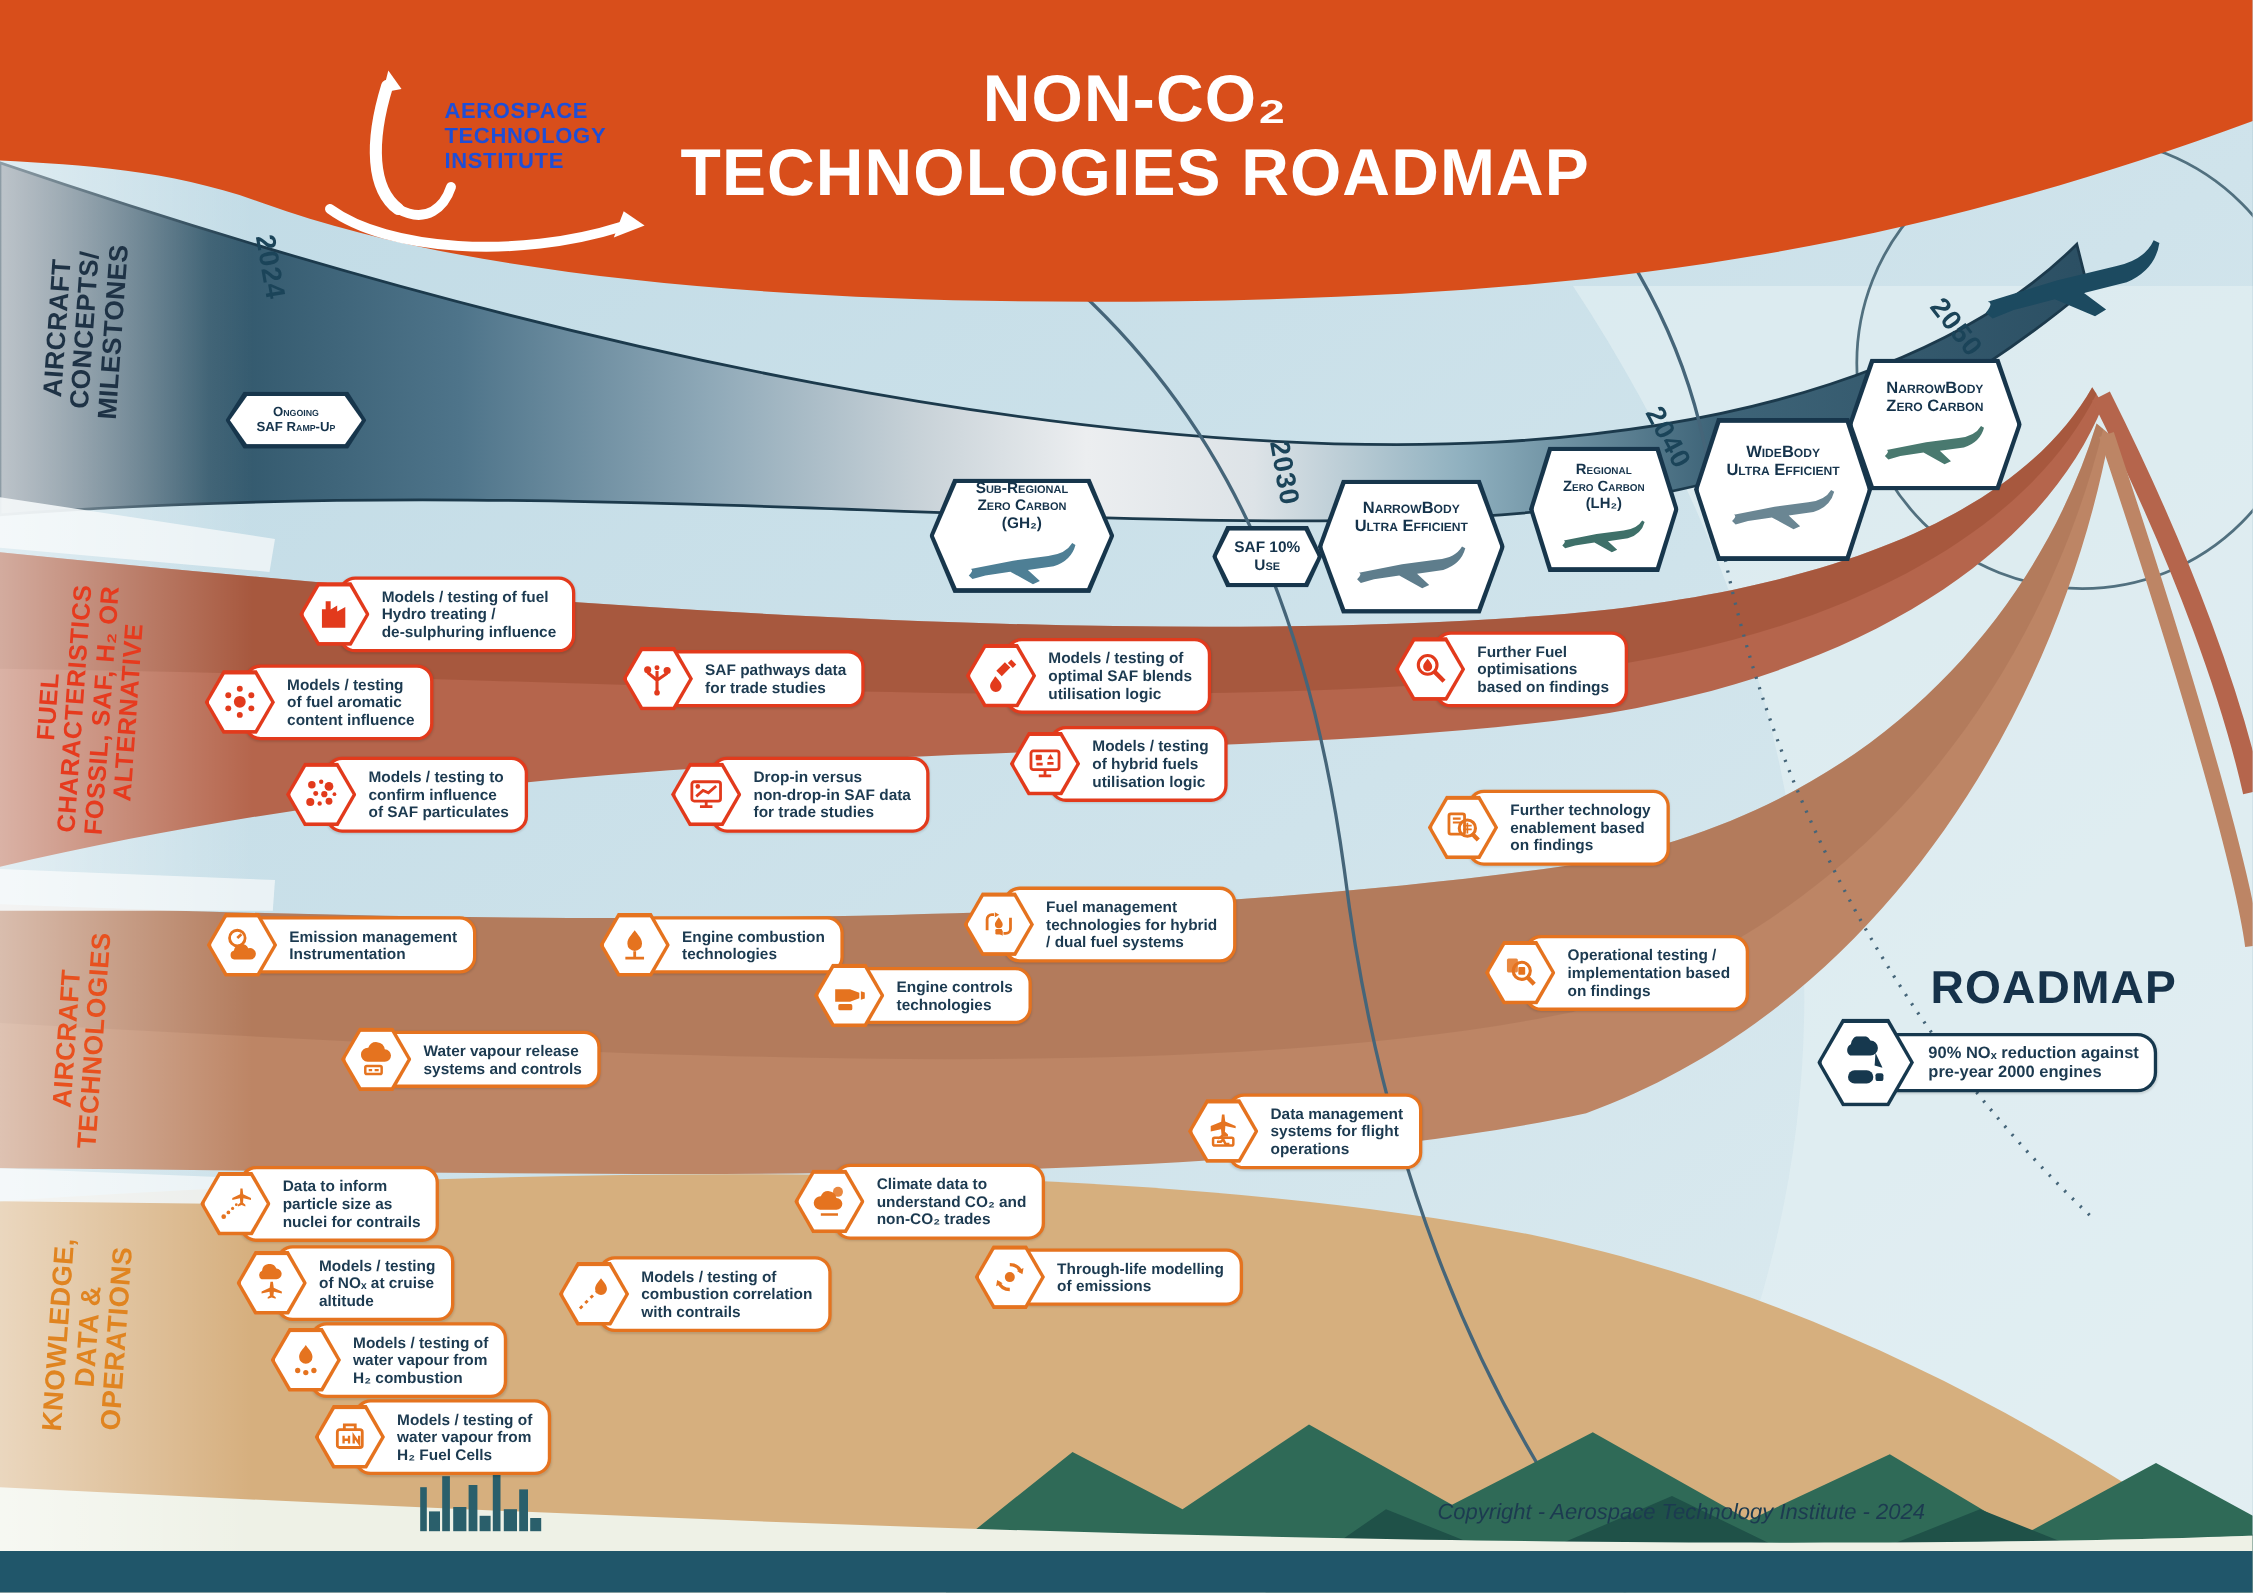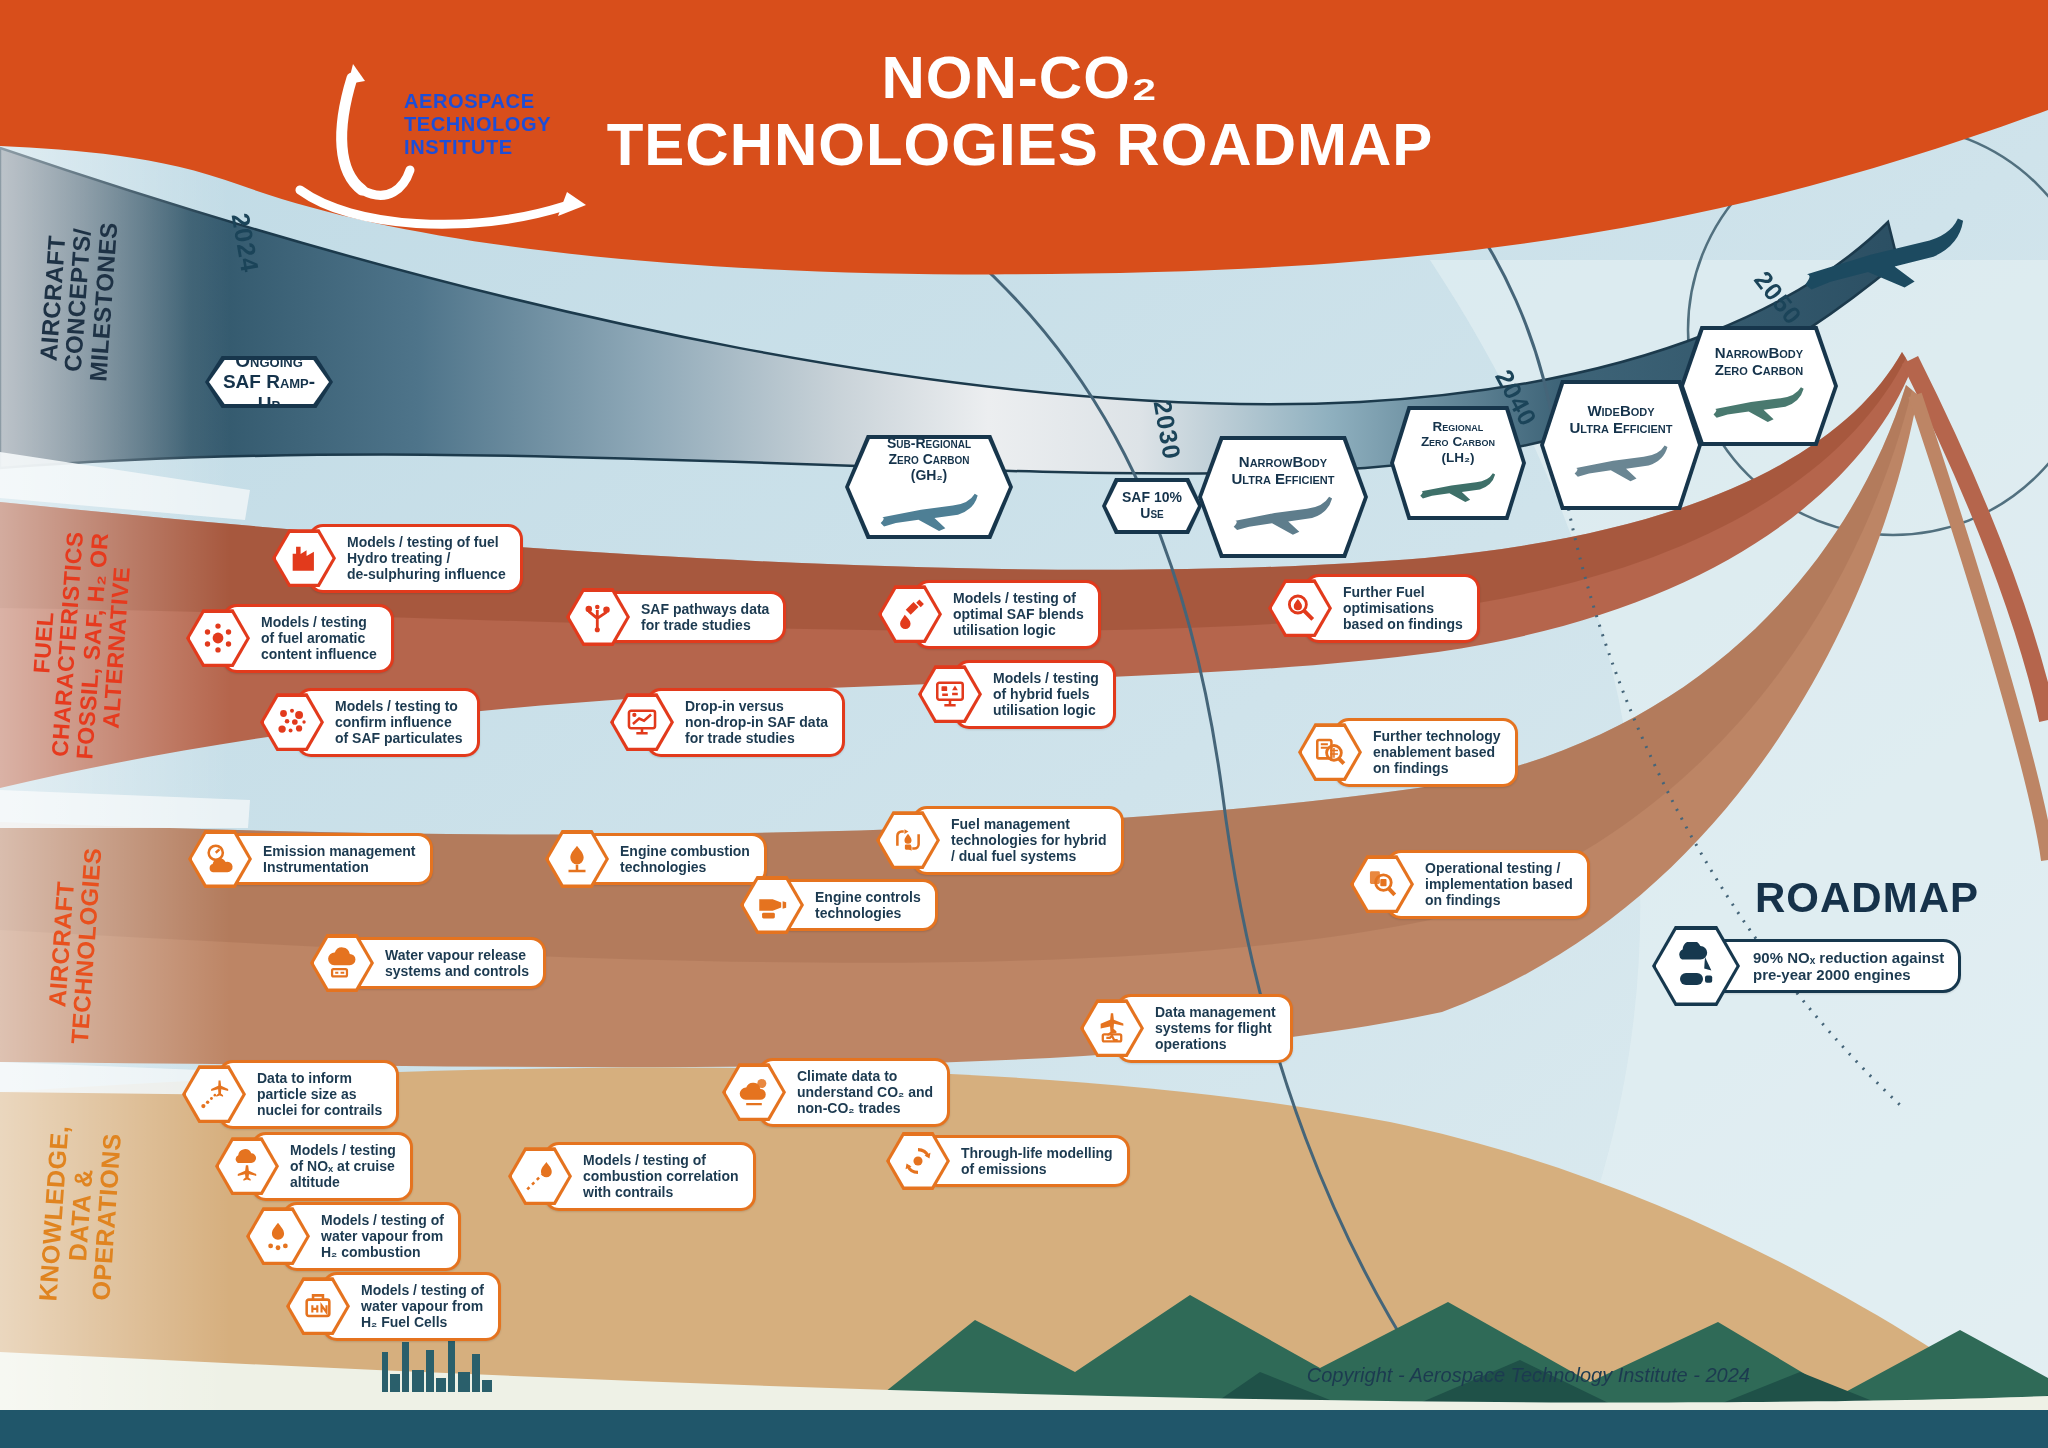--- a/index.html
+++ b/index.html
@@ -339,21 +339,21 @@
       <path d="M362,190 C388,204 404,188 410,170" stroke-width="9"></path>
       <path d="M300,190 C352,228 470,236 565,206" stroke-width="9"></path>
       <path fill="#fff" stroke="none" d="M348,84 l5,-20 12,17 z"></path>
       <path fill="#fff" stroke="none" d="M558,216 l28,-11 -19,-13 z"></path>
     </g>
   </svg>
 
   <div class="logo-text">AEROSPACE
 TECHNOLOGY
 INSTITUTE</div>
-  <h1 class="title" style="margin:0">NON-CO₂
+  <h1 class="title" style="margin:12px">NON-CO₂
 TECHNOLOGIES ROADMAP</h1>
 
   <div class="cat" style="left:78px;top:300px;font-size:24px;color:#1E3245">AIRCRAFT
 CONCEPTS/
 MILESTONES</div>
   <div class="cat" style="left:80px;top:645px;font-size:23px;color:#E63A1E">FUEL
 CHARACTERISTICS
 FOSSIL, SAF, H₂ OR
 ALTERNATIVE</div>
   <div class="cat" style="left:74px;top:945px;font-size:24px;color:#E8501E">AIRCRAFT
@@ -362,21 +362,21 @@
 DATA &amp;
 OPERATIONS</div>
 
   <div class="year" style="left:245px;top:243px;transform:translate(-50%,-50%) rotate(80deg)">2024</div>
   <div class="year" style="left:1167px;top:430px;transform:translate(-50%,-50%) rotate(80deg)">2030</div>
   <div class="year" style="left:1516px;top:398px;transform:translate(-50%,-50%) rotate(62deg)">2040</div>
   <div class="year" style="left:1778px;top:298px;transform:translate(-50%,-50%) rotate(52deg)">2050</div>
 
   <div class="mile mileshape" style="left:205px;top:356px;width:128px;height:52px">
     <div class="milein mileshape">
-        <div class="milabel" style="font-size:19px">Ongoing
+        <div class="milabel" style="font-size:12px">Ongoing
 SAF Ramp-Up</div>
       </div>
   </div>
   <div class="mile mileshape" style="left:845px;top:435px;width:168px;height:104px">
     <div class="milein mileshape">
         <div class="milabel" style="font-size:14px">Sub-Regional
 Zero Carbon
 (GH₂)</div>
     <svg class="mplane" viewBox="0 0 120 60">
           <use href="#plane"></use>

